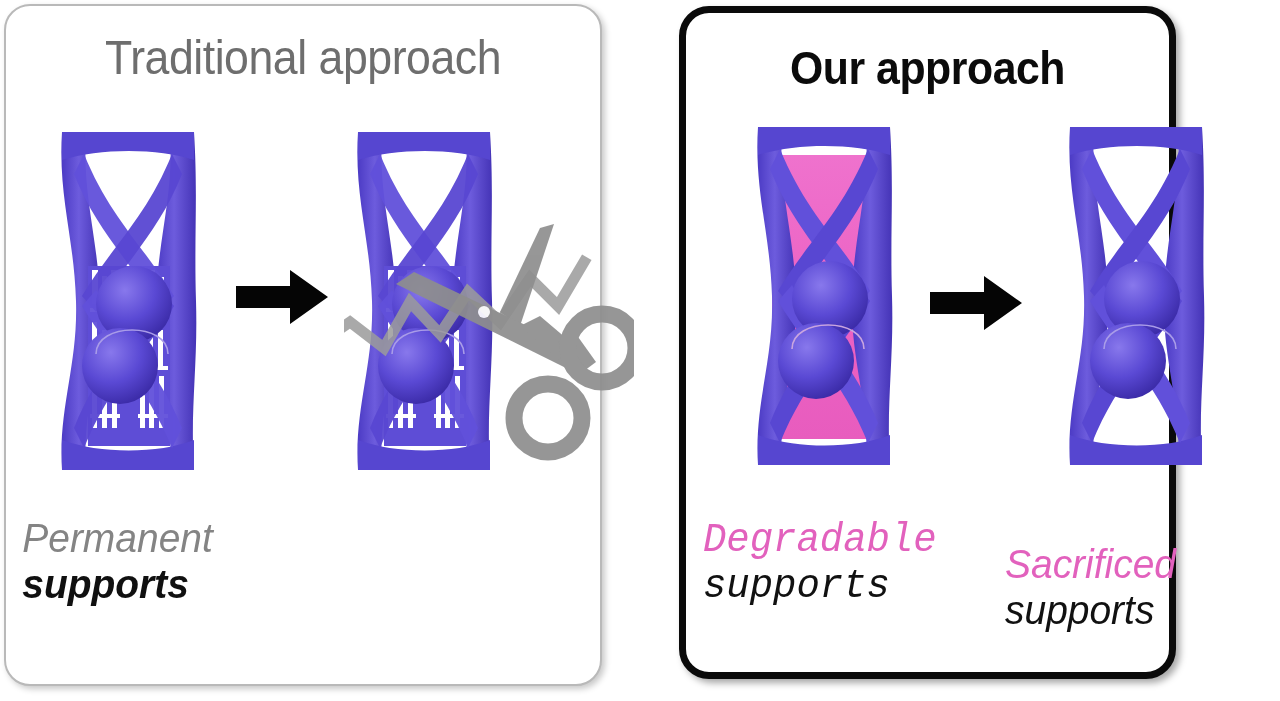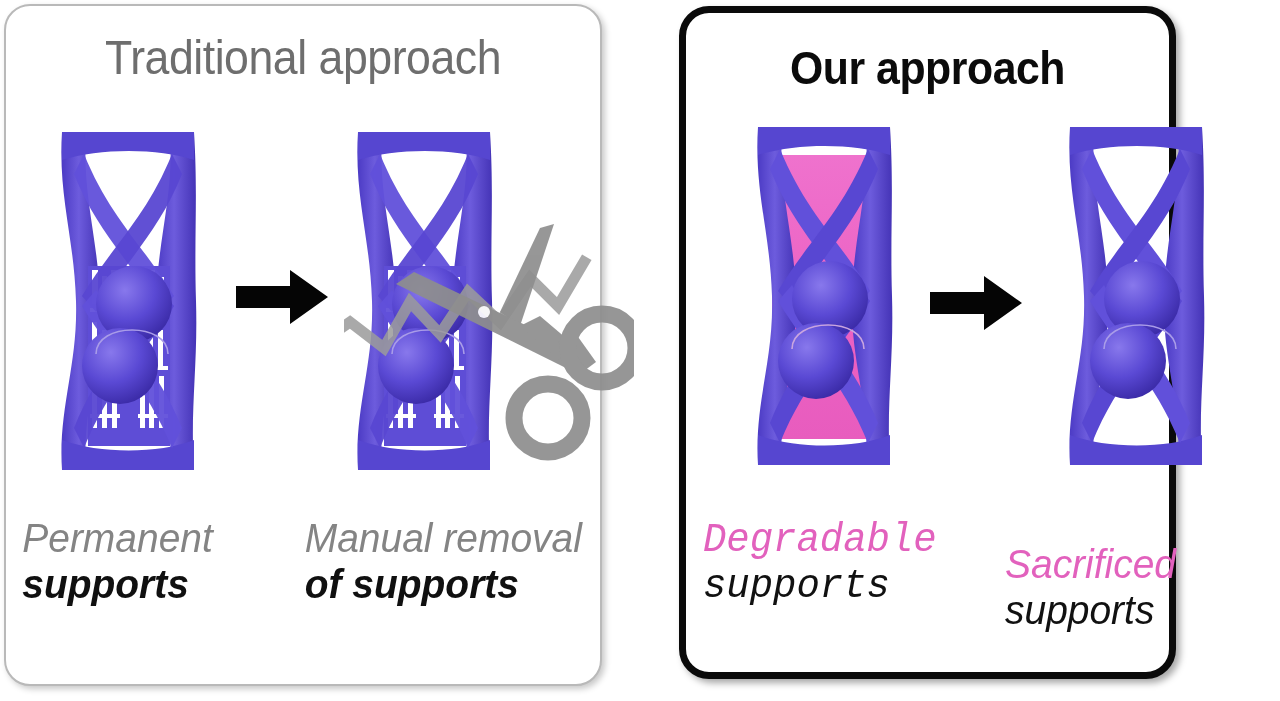--- a/index.html
+++ b/index.html
@@ -231,24 +231,20 @@
           </svg>
         </div>
       </div>
     </div>
 
     <div class="caption cap-gray" style="left:10px;top:510px;width:250px;">
       <span class="cap-l1">Permanent</span>
       <span class="cap-l2">supports</span>
     </div>
 
-    <div class="caption cap-gray" style="left:290px;top:510px;width:350px;">
-      <span class="cap-l1">Manual removal</span>
-      <span class="cap-l2">of supports</span>
-    </div>
   </div>
 
   <div class="panel panel--ours">
 
     <div class="panel-title">Our approach</div>
 
     <div class="figure-row">
 
       <div class="fig-slot" style="left:38px;width:200px;">
         <div class="structure" style="left:20px;top:4px;">

